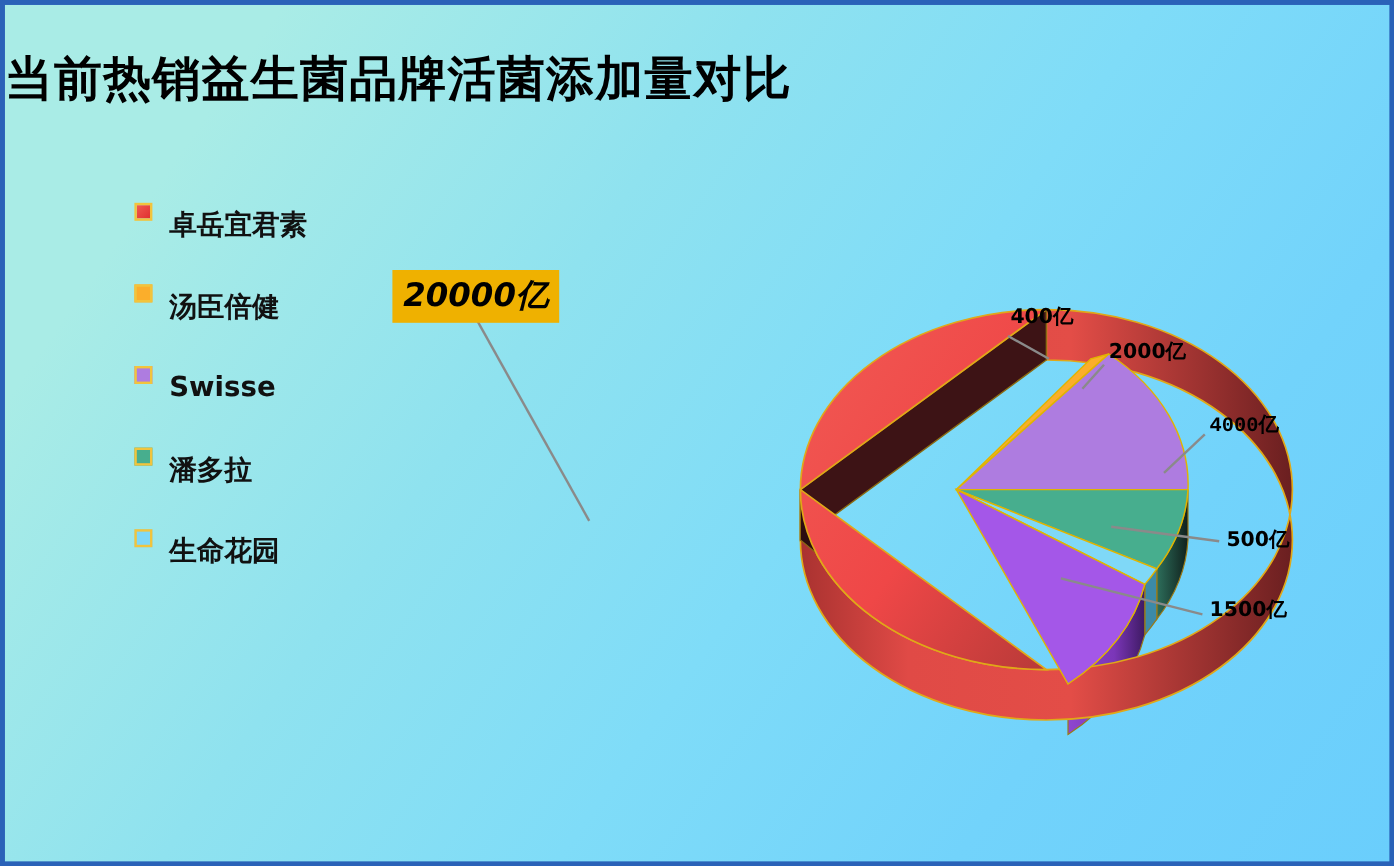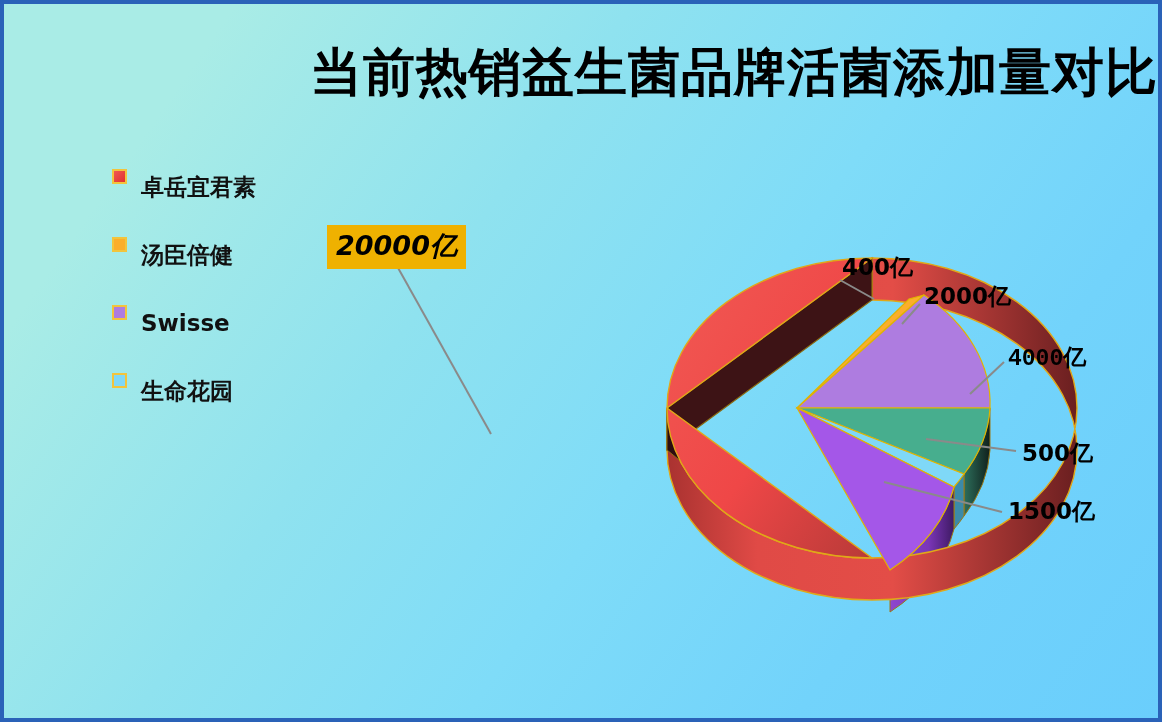--- a/index.html
+++ b/index.html
@@ -14,22 +14,22 @@
     width:1162px; height:722px;
     background: linear-gradient(125deg, #a9ece6 0%, #a9ece6 14%, #8fe2ef 38%, #7fdcf8 58%, #72d3fb 78%, #6acefc 100%);
     border:4px solid #2a62b8;
     overflow:hidden;
   }
 
   
   #chart-title {
     position:absolute;
     top:34px; left:0; width:100%;
-    text-align:right;
-    font-size:52px;
+    text-align:left;
+    font-size:40px;
     font-weight:bold;
     color:#000;
     letter-spacing:1px;
     font-family:"DejaVu Sans","Liberation Sans",sans-serif;
     white-space:nowrap;
   }
 
   
   #legend {
     position:absolute;
@@ -60,21 +60,21 @@
   
   #pie-wrap {
     position:absolute;
     left:0; top:0; width:1162px; height:722px;
     pointer-events:none;
   }
 
   
   .data-label {
     position:absolute;
-    font-size:23px;
+    font-size:17px;
     font-weight:bold;
     color:#000;
     white-space:nowrap;
     font-family:"DejaVu Sans","Liberation Sans",sans-serif;
   }
   .data-label.boxed {
     background:#efb100;
     padding:3px 9px 5px 9px;
     font-size:27px;
   }
@@ -97,20 +97,24 @@
       <span class="legend-swatch" style="background:linear-gradient(135deg,#f05a50,#e03030);"></span>
       <span class="legend-label">卓岳宜君素</span>
     </div>
     <div class="legend-item">
       <span class="legend-swatch" style="background:#fbae2b;"></span>
       <span class="legend-label">汤臣倍健</span>
     </div>
     <div class="legend-item">
       <span class="legend-swatch" style="background:#ae7ce0;"></span>
       <span class="legend-label">Swisse</span>
+    </div>
+    <div class="legend-item">
+      <span class="legend-swatch" style="background:#47ae8e;"></span>
+      <span class="legend-label">潘多拉</span>
     </div>
     <div class="legend-item">
       <span class="legend-swatch" style="background:#7fd8f7;"></span>
       <span class="legend-label">生命花园</span>
     </div>
   </div>
 
   <svg id="pie-wrap" viewBox="0 0 1162 722" width="1162" height="722">
     <defs>
       <linearGradient id="gRedTop" x1="0" y1="0" x2="1" y2="1">

